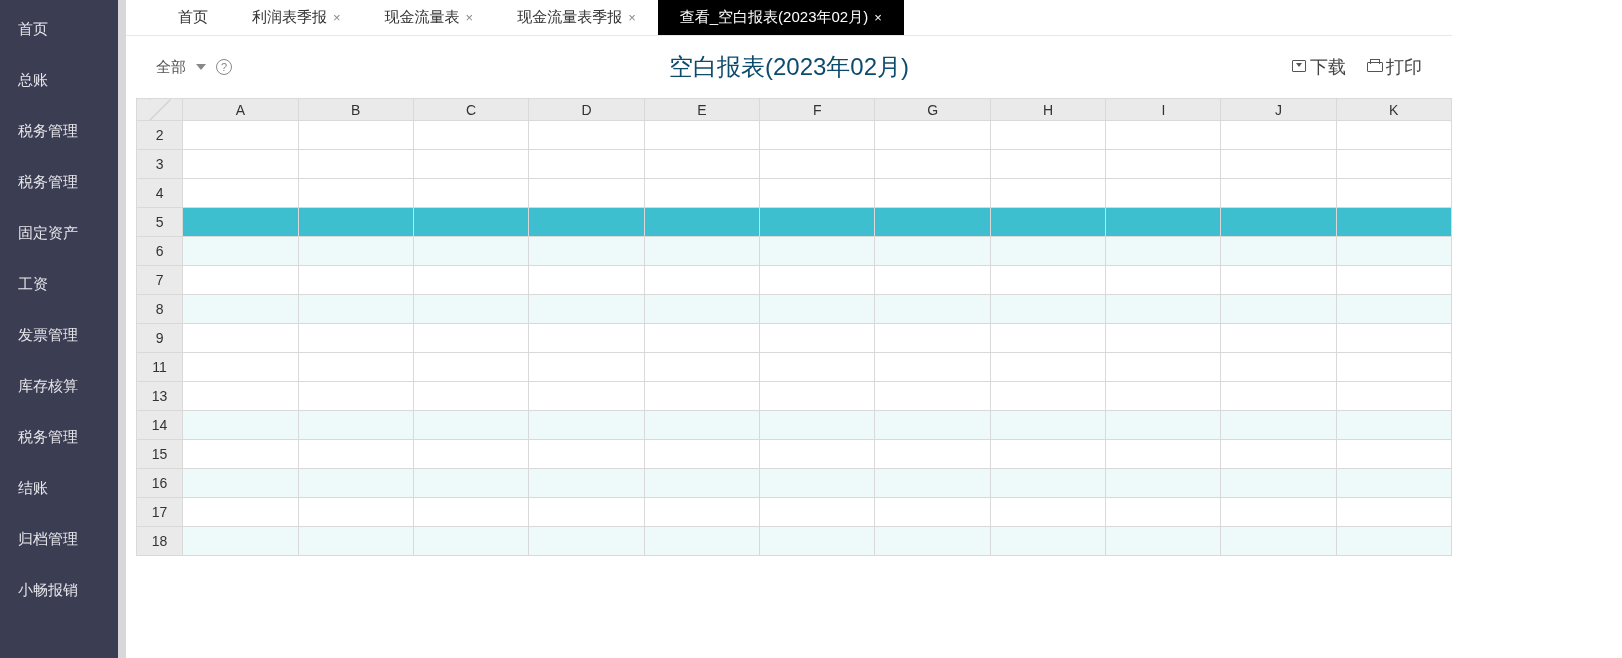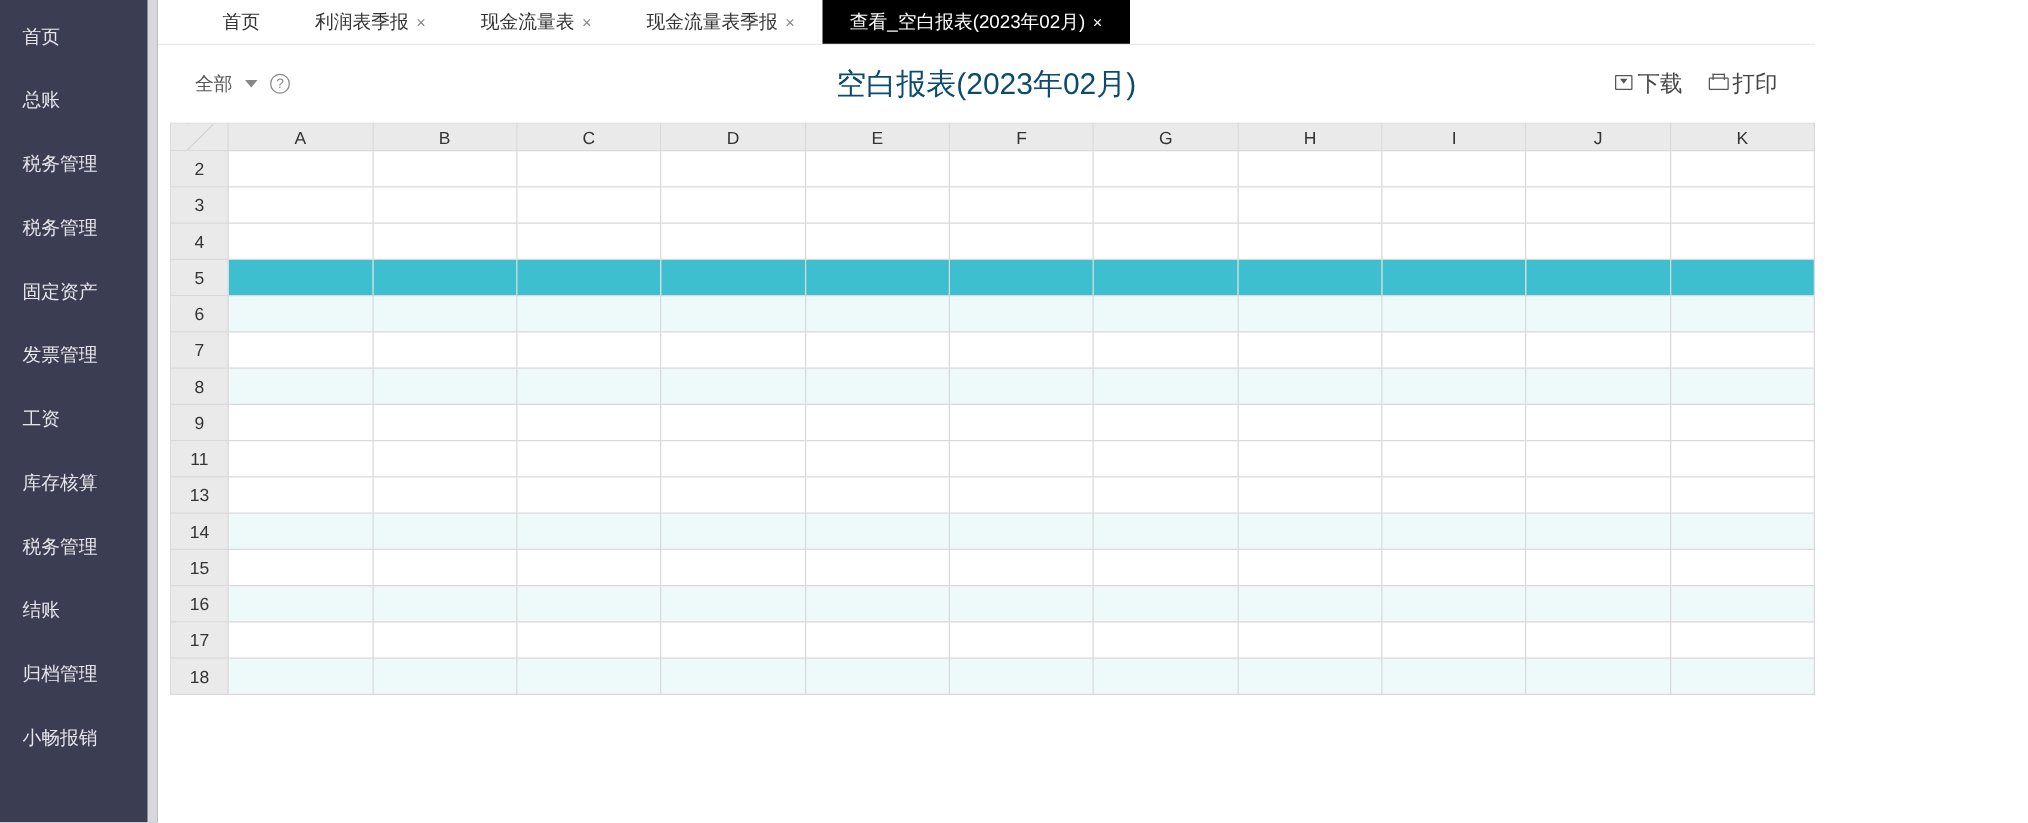--- a/index.html
+++ b/index.html
@@ -39,22 +39,22 @@
 </head>
 <body>
 
 <div class="app">
   <nav class="sidebar">
       <div class="sidebar-item">首页</div>
       <div class="sidebar-item">总账</div>
       <div class="sidebar-item">税务管理</div>
       <div class="sidebar-item">税务管理</div>
       <div class="sidebar-item">固定资产</div>
+      <div class="sidebar-item">工资</div>
       <div class="sidebar-item">发票管理</div>
-      <div class="sidebar-item">工资</div>
       <div class="sidebar-item">库存核算</div>
       <div class="sidebar-item">税务管理</div>
       <div class="sidebar-item">结账</div>
       <div class="sidebar-item">归档管理</div>
       <div class="sidebar-item">小畅报销</div>
     </nav>
   <div class="main">
     <div class="tabbar">
         <div class="tab">
           <span>首页</span>

